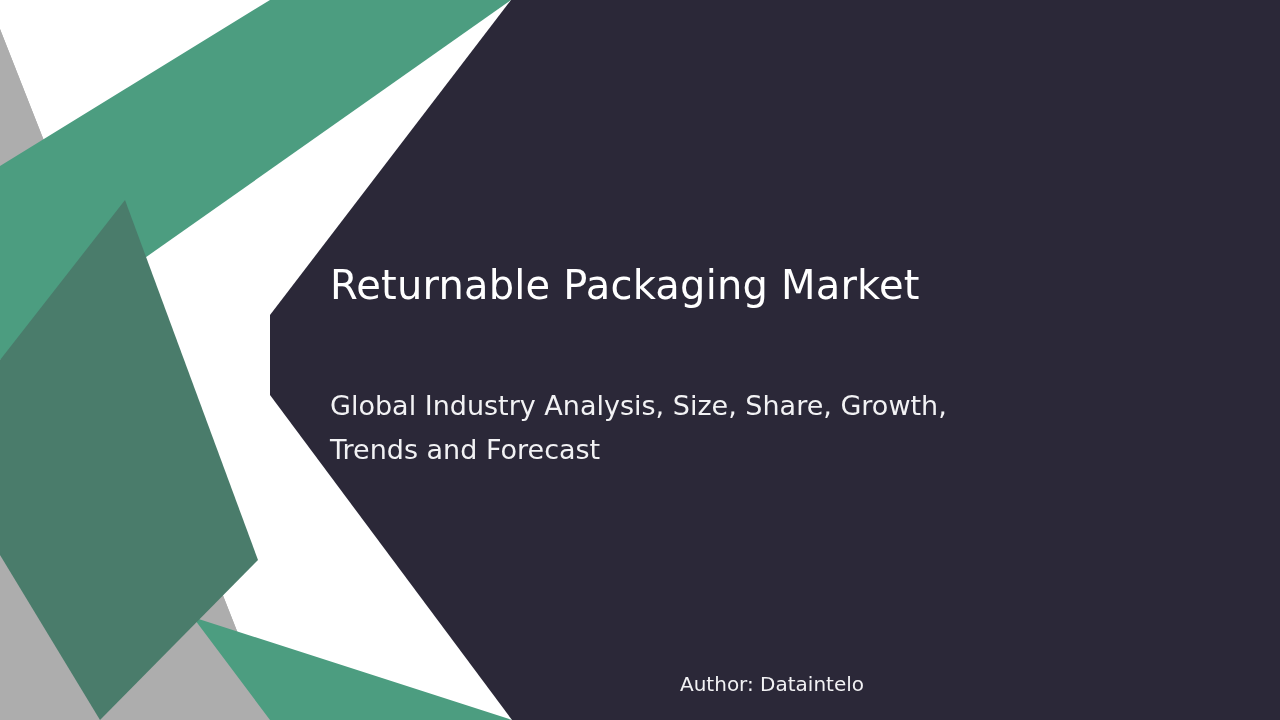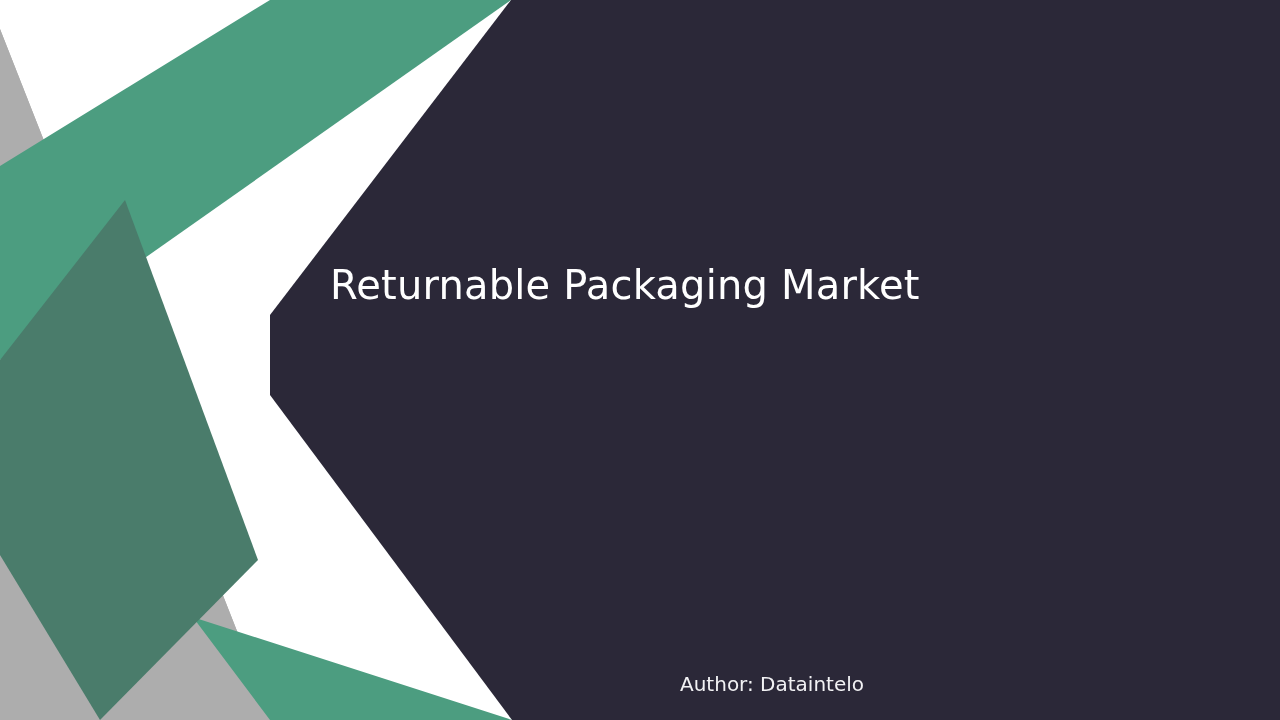--- a/index.html
+++ b/index.html
@@ -96,18 +96,19 @@
 
     <polygon points="0,360 125,200 258,560 100,720 0,555" fill="#4a7c6b"></polygon>
 
     <polygon points="511,0 1280,0 1280,720 512,720 270,395 270,315" fill="#2b2838"></polygon>
   </svg>
 
   <div class="text-layer">
 
     <h1 id="title">Returnable Packaging Market</h1>
 
+    <p id="subtitle">Global Industry Analysis, Size, Share, Growth, Trends and Forecast</p>
 
     <p id="author">Author: Dataintelo</p>
 
   </div>
 
 </div>
 
 </body></html>

